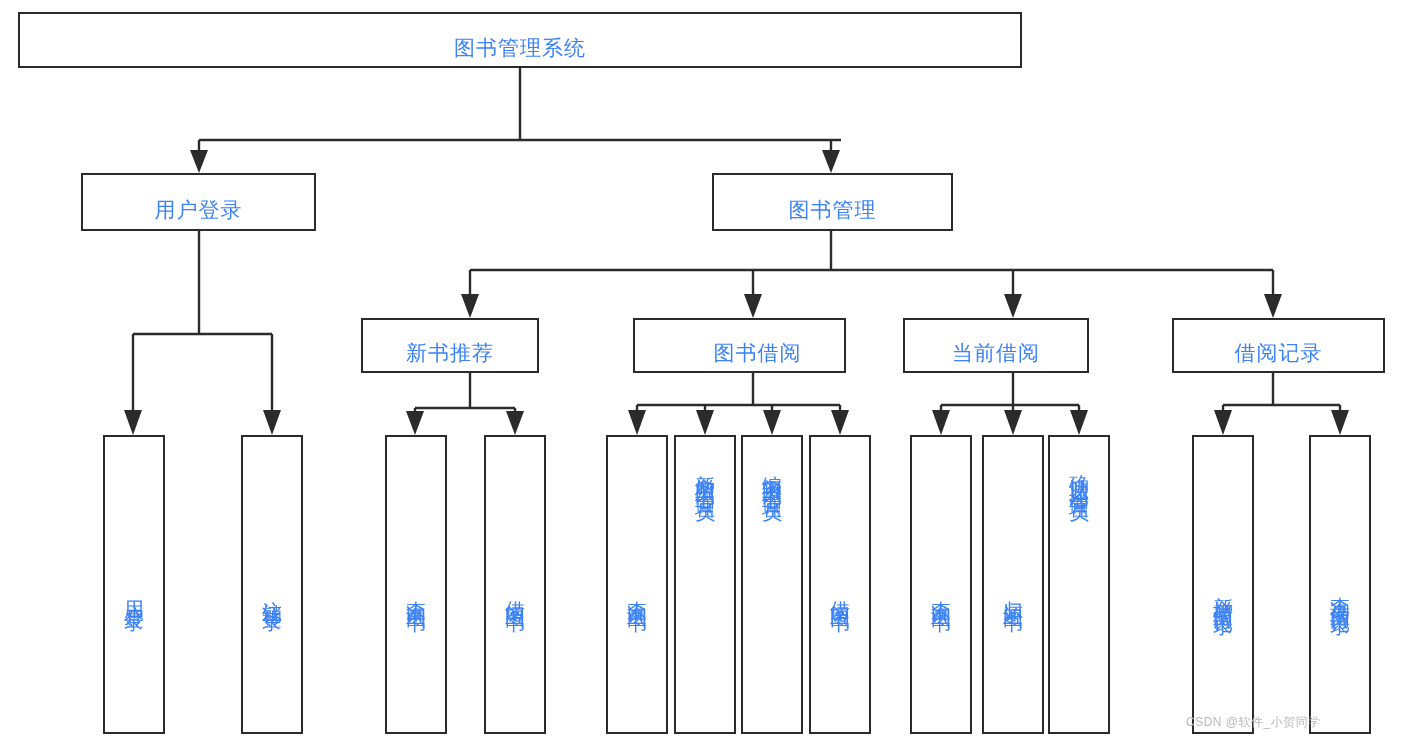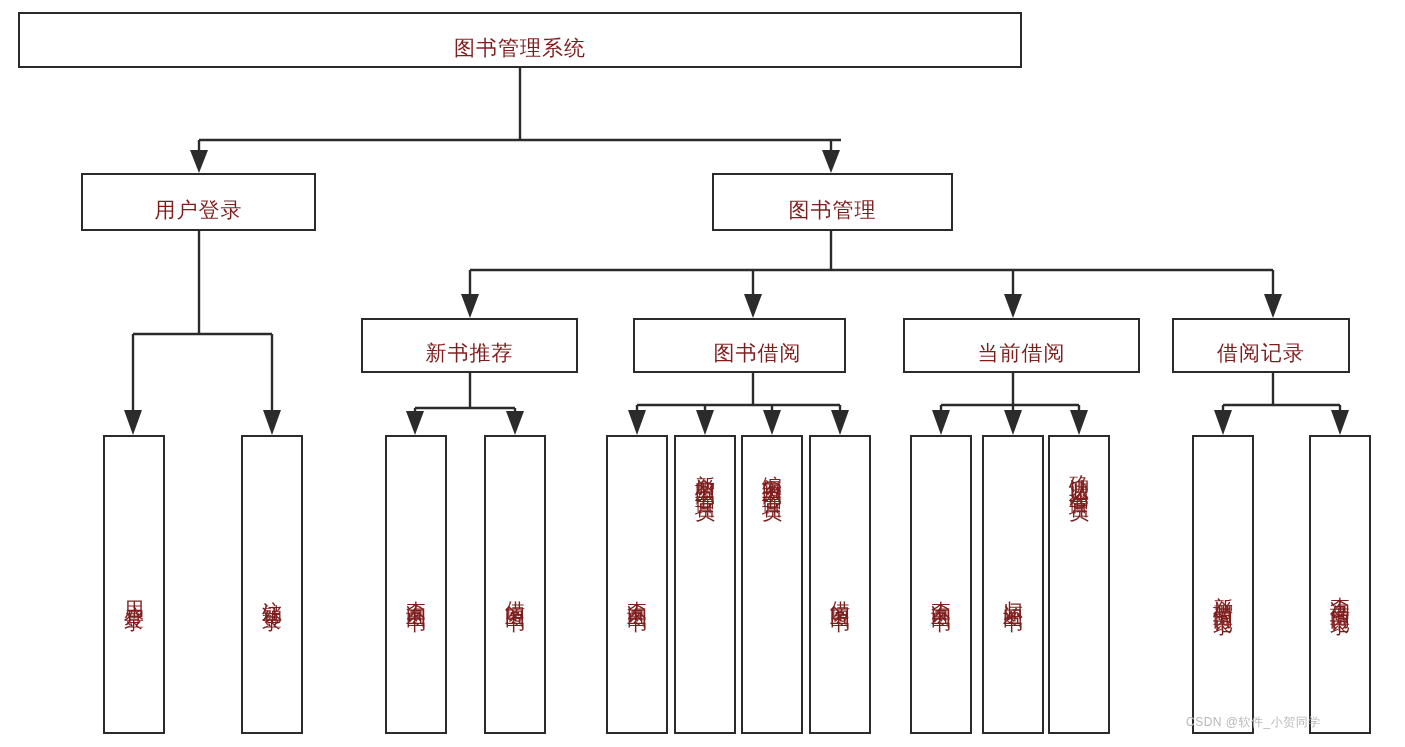--- a/index.html
+++ b/index.html
@@ -20,21 +20,21 @@
     border:2px solid #2b2b2b;
     background:#ffffff;
     display:flex;
     align-items:center;
     justify-content:center;
     text-align:center;
   }
   .node .lbl{
     font-size:21px;
     line-height:1.25;
-    color:#7f1d1d;
+    color:#3b82f6;
     letter-spacing:1px;
     white-space:nowrap;
     margin-top:16px;
   }
   .node.vert{
     align-items:flex-start;
     justify-content:center;
     padding-top:6px;
   }
   .node.vert .lbl{
@@ -138,30 +138,30 @@
     <span class="lbl">图书管理系统</span>
   </div>
 
   <div class="node" style="left:81px;top:173px;width:235px;height:58px;">
     <span class="lbl">用户登录</span>
   </div>
   <div class="node" style="left:712px;top:173px;width:241px;height:58px;">
     <span class="lbl">图书管理</span>
   </div>
 
-  <div class="node" style="left:361px;top:318px;width:217px;height:55px;">
+  <div class="node" style="left:361px;top:318px;width:178px;height:55px;">
     <span class="lbl">新书推荐</span>
   </div>
   <div class="node" style="left:633px;top:318px;width:213px;height:55px;padding-left:36px;">
     <span class="lbl">图书借阅</span>
   </div>
-  <div class="node" style="left:903px;top:318px;width:237px;height:55px;">
+  <div class="node" style="left:903px;top:318px;width:186px;height:55px;">
     <span class="lbl">当前借阅</span>
   </div>
-  <div class="node" style="left:1172px;top:318px;width:178px;height:55px;">
+  <div class="node" style="left:1172px;top:318px;width:213px;height:55px;">
     <span class="lbl">借阅记录</span>
   </div>
 
   <div class="node vert mid" style="left:103px;top:435px;width:62px;height:299px;">
     <span class="lbl">用户登录</span>
   </div>
   <div class="node vert mid" style="left:241px;top:435px;width:62px;height:299px;">
     <span class="lbl">注销登录</span>
   </div>
 

